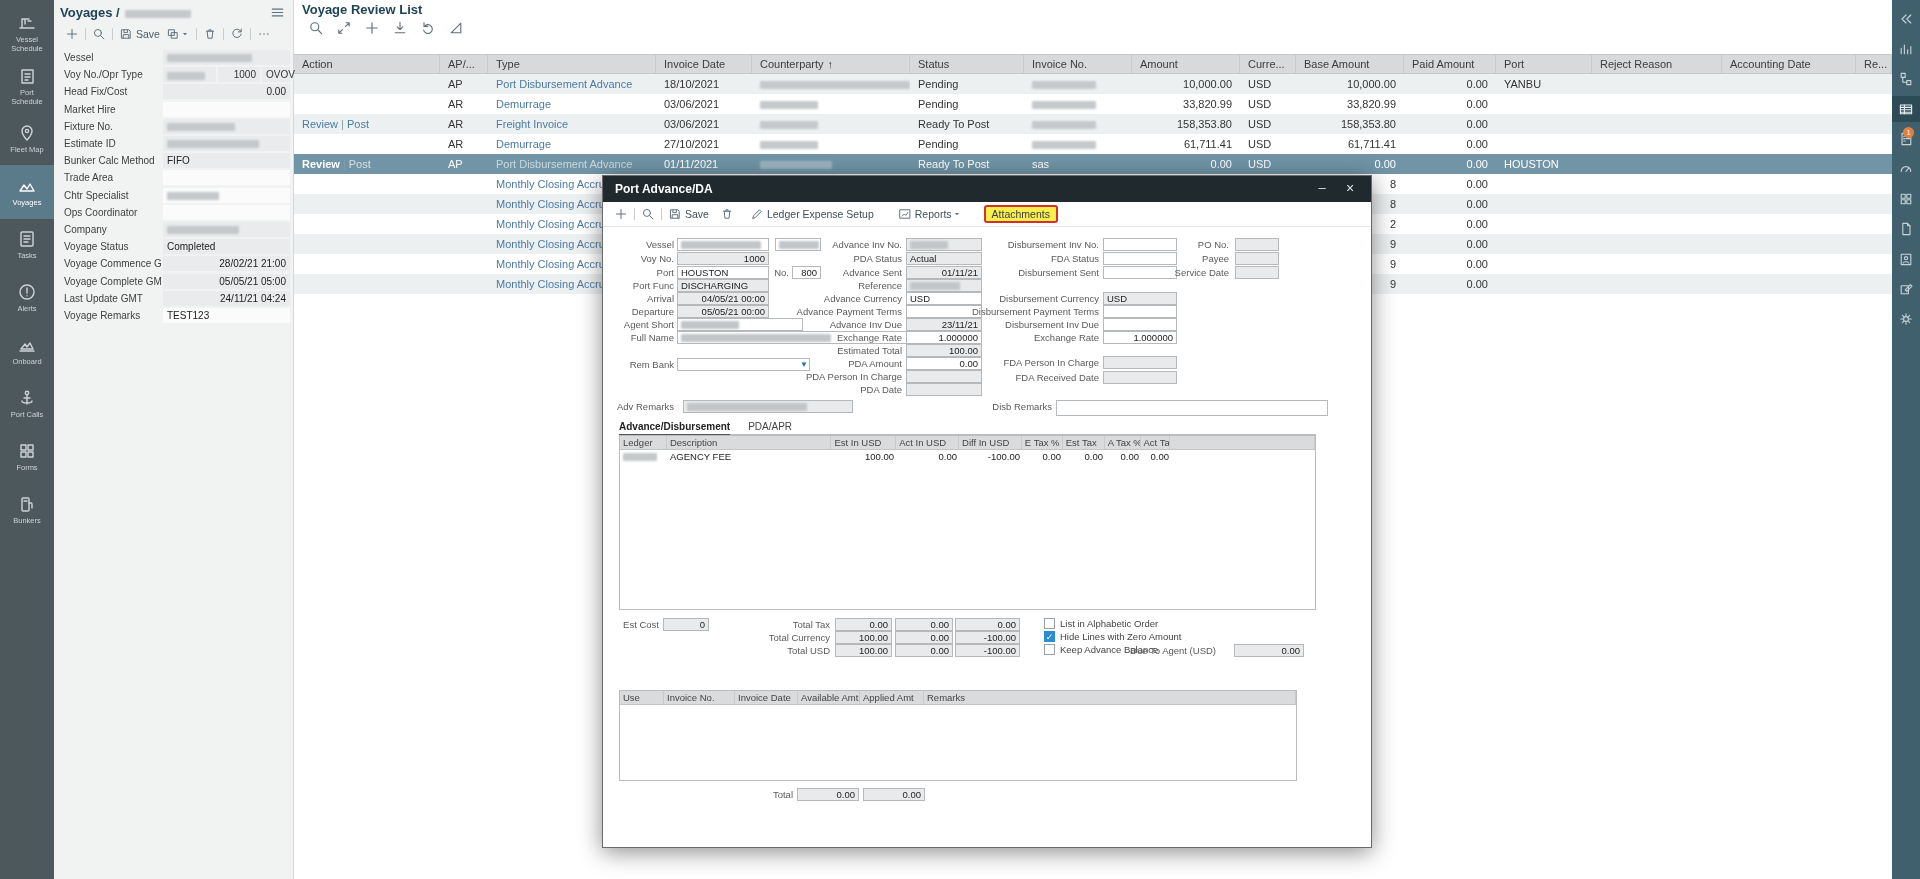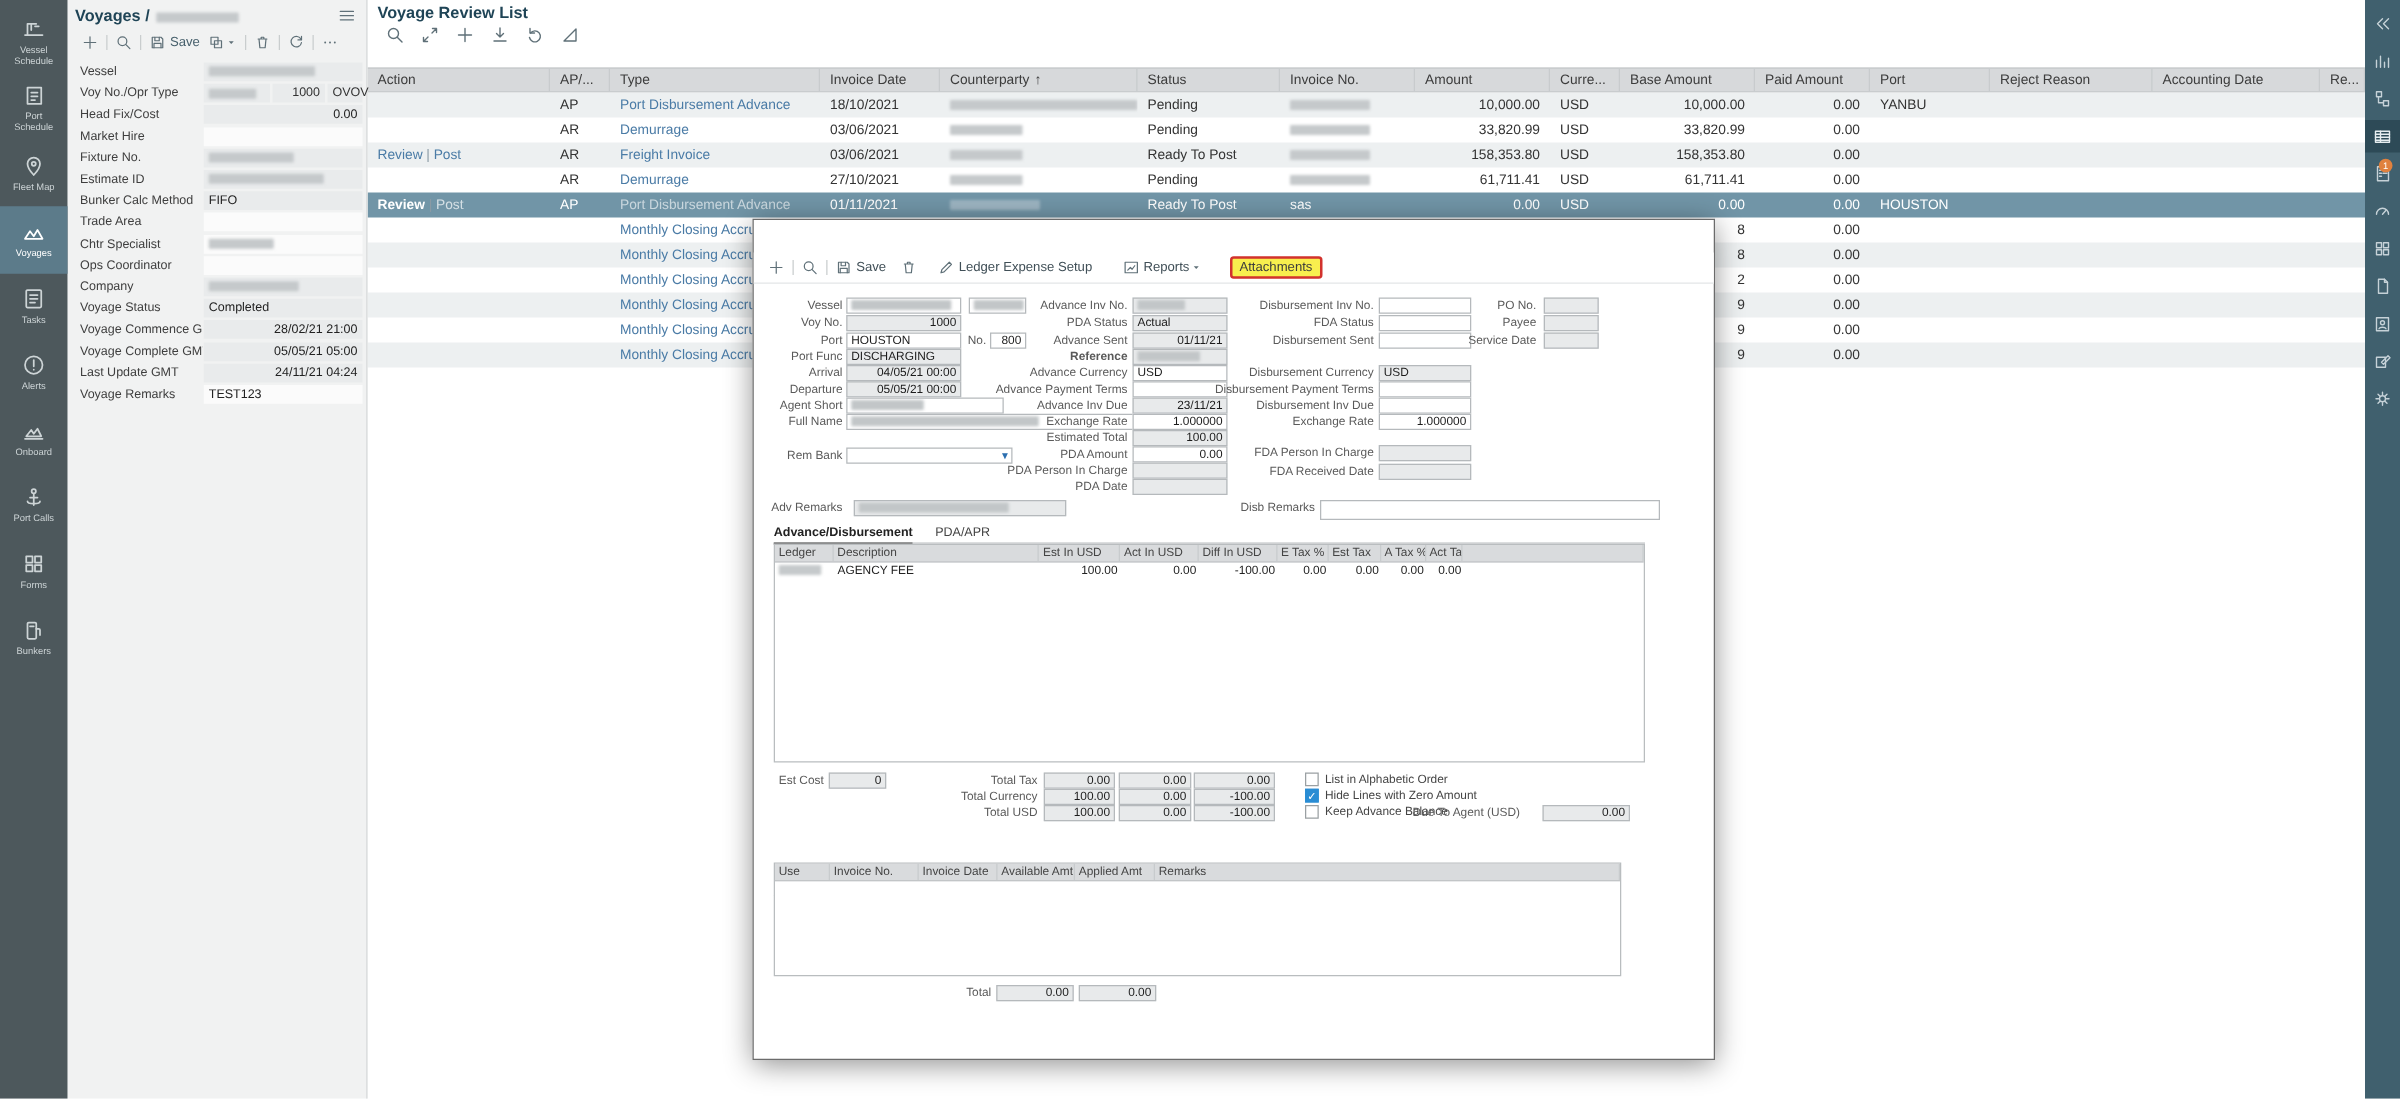--- a/index.html
+++ b/index.html
@@ -682,20 +682,25 @@
         <span class="icn">
           <svg viewBox="0 0 20 20" width="16" height="16" fill="none" stroke="currentColor" stroke-width="1.4" stroke-linecap="round" stroke-linejoin="round">
             <circle cx="10" cy="10" r="3"></circle>
             <path d="M10 3.5v2.5M10 14v2.5M3.5 10H6M14 10h2.5M5.5 5.5l1.8 1.8M12.7 12.7l1.8 1.8M14.5 5.5l-1.8 1.8M7.3 12.7l-1.8 1.8"></path>
           </svg>
         </span>
       </div>
     </nav>
 
   <div class="modal">
+    <div class="m-titlebar">
+      <span class="m-title">Port Advance/DA</span>
+      <span class="m-min">–</span>
+      <span class="m-close">×</span>
+    </div>
     <div class="m-toolbar" id="mToolbar">
         <span class="tb-btn">
           <span class="icn">
             <svg viewBox="0 0 20 20" width="14" height="14" fill="none" stroke="currentColor" stroke-width="1.4" stroke-linecap="round" stroke-linejoin="round">
               <path d="M10 3.5v13M3.5 10h13"></path>
             </svg>
           </span>
         </span>
         <span class="tb-sep"></span>
         <span class="tb-btn">
@@ -773,21 +778,21 @@
           <span class="dd">▼</span>
         </div>
         <div class="mlabel" style="width: 150px; left: -79px; top: 224px;">Adv Remarks</div>
         <div class="mbox ro" style="left: 80px; top: 224px; width: 170px;"><span class="redact" style="width: 120px;"></span></div>
         <div class="mlabel" style="width: 150px; left: 149px; top: 62px;">Advance Inv No.</div>
         <div class="mbox ro" style="left: 303px; top: 62px; width: 76px;"><span class="redact" style="width: 38px;"></span></div>
         <div class="mlabel" style="width: 150px; left: 149px; top: 76px;">PDA Status</div>
         <div class="mbox ro" style="left: 303px; top: 76px; width: 76px;">Actual</div>
         <div class="mlabel" style="width: 150px; left: 149px; top: 90px;">Advance Sent</div>
         <div class="mbox ro ra" style="left: 303px; top: 90px; width: 76px;">01/11/21</div>
-        <div class="mlabel" style="width: 150px; left: 149px; top: 103px; font-weight: bold;">Reference</div>
+        <div class="mlabel" style="width: 150px; left: 149px; top: 103px;">Reference</div>
         <div class="mbox ro" style="left: 303px; top: 103px; width: 76px;"><span class="redact" style="width: 50px;"></span></div>
         <div class="mlabel" style="width: 150px; left: 149px; top: 116px;">Advance Currency</div>
         <div class="mbox" style="left: 303px; top: 116px; width: 76px;">USD</div>
         <div class="mlabel" style="width: 150px; left: 149px; top: 129px;">Advance Payment Terms</div>
         <div class="mbox" style="left: 303px; top: 129px; width: 76px;"></div>
         <div class="mlabel" style="width: 150px; left: 149px; top: 142px;">Advance Inv Due</div>
         <div class="mbox ro ra" style="left: 303px; top: 142px; width: 76px;">23/11/21</div>
         <div class="mlabel" style="width: 150px; left: 149px; top: 155px;">Exchange Rate</div>
         <div class="mbox ra" style="left: 303px; top: 155px; width: 76px;">1.000000</div>
         <div class="mlabel" style="width: 150px; left: 149px; top: 168px;">Estimated Total</div>

